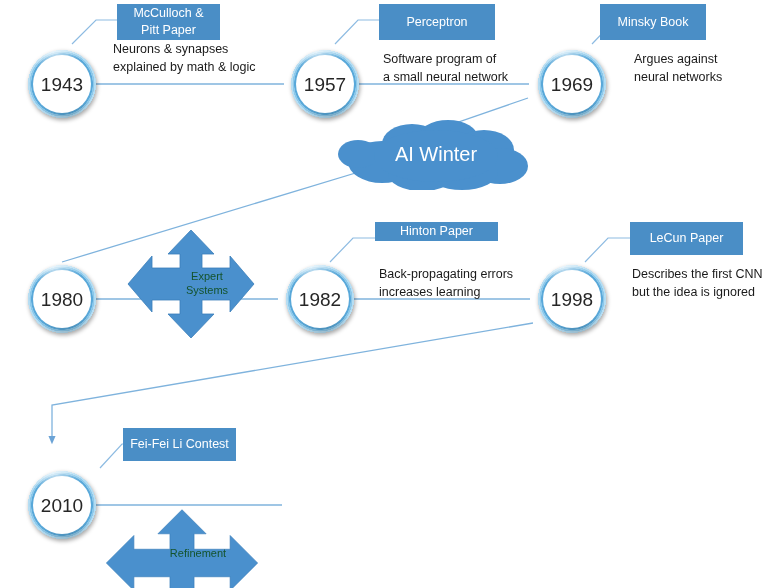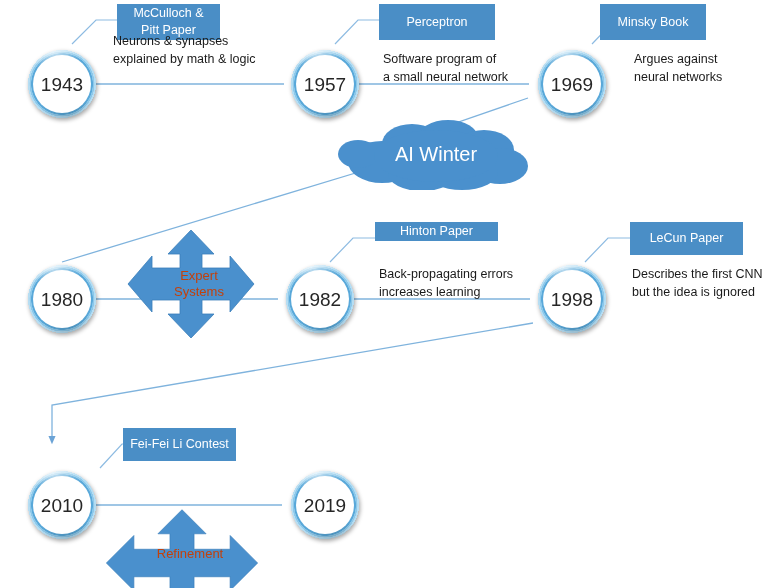--- a/index.html
+++ b/index.html
@@ -118,27 +118,27 @@
     display: flex;
     align-items: center;
     justify-content: center;
     color: #ffffff;
     font-size: 20px;
   }
   
   .quad-wrap { position: absolute; }
   .quad-text {
     position: absolute;
-    left: 8px; top: 0;
+    left: 16px; top: 0;
     width: 100%; height: 100%;
     display: flex;
     align-items: center;
     justify-content: center;
-    color: #c2410c;
-    font-size: 13px;
+    color: #14532d;
+    font-size: 11px;
     line-height: 1.25;
     text-align: center;
     white-space: pre-line;
   }
 </style>
 </head>
 <body>
 
 <div id="canvas">
 
@@ -212,21 +212,21 @@
   </div>
 
   <div class="donut" style="left:14px; top:36px;">
     <div class="hole">
       <span class="year">1943</span>
     </div>
   </div>
   <div class="label-box" style="left:117px; top:4px; width:103px; height:36px;">
     <span>McCulloch &amp; Pitt Paper</span>
   </div>
-  <div class="caption" style="left:113px; top:32px; width:190px;">Neurons &amp; synapses
+  <div class="caption" style="left:113px; top:40px; width:190px;">Neurons &amp; synapses
 explained by math &amp; logic</div>
 
   <div class="donut" style="left:277px; top:36px;">
     <div class="hole">
       <span class="year">1957</span>
     </div>
   </div>
   <div class="label-box" style="left:379px; top:4px; width:116px; height:36px;">
     <span>Perceptron</span>
   </div>
@@ -274,19 +274,14 @@
 
   <div class="donut" style="left:14px; top:457px;">
     <div class="hole">
       <span class="year">2010</span>
     </div>
   </div>
   <div class="label-box" style="left:123px; top:428px; width:113px; height:33px;">
     <span>Fei-Fei Li Contest</span>
   </div>
 
-  <div class="donut" style="left:277px; top:457px;">
-    <div class="hole">
-      <span class="year">2019</span>
-    </div>
-  </div>
 
 </div>
 
 </body></html>

